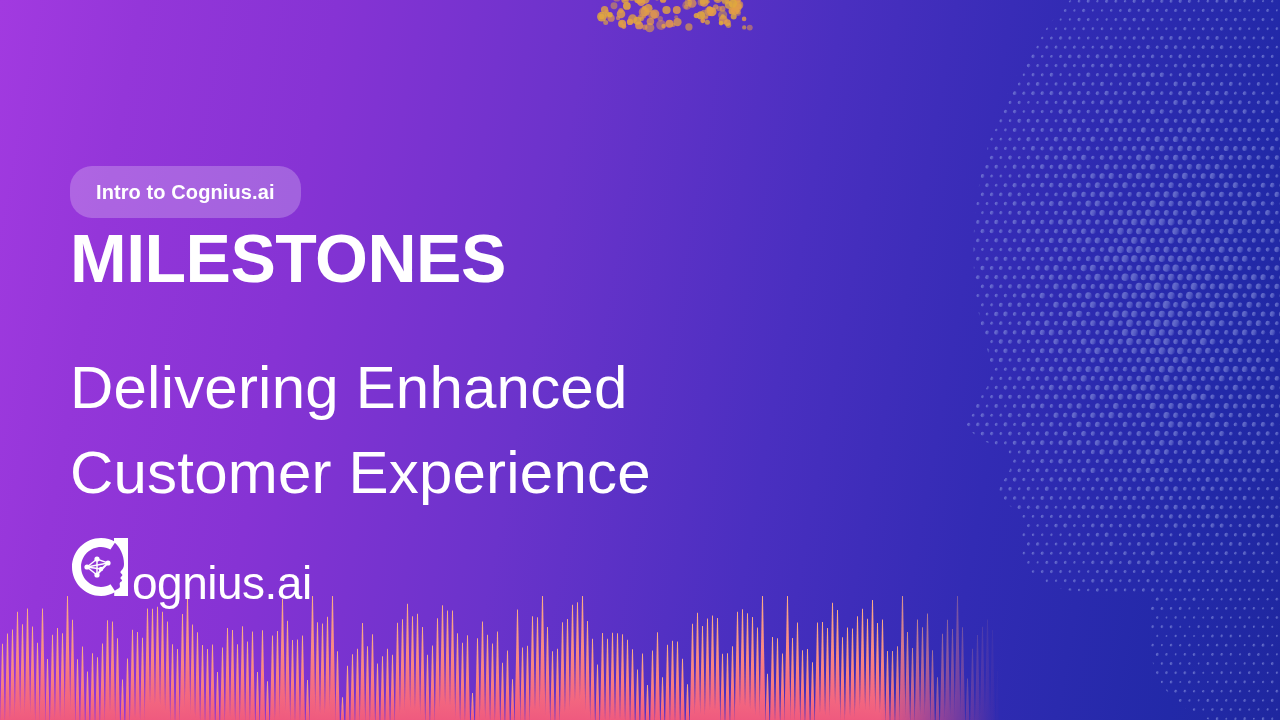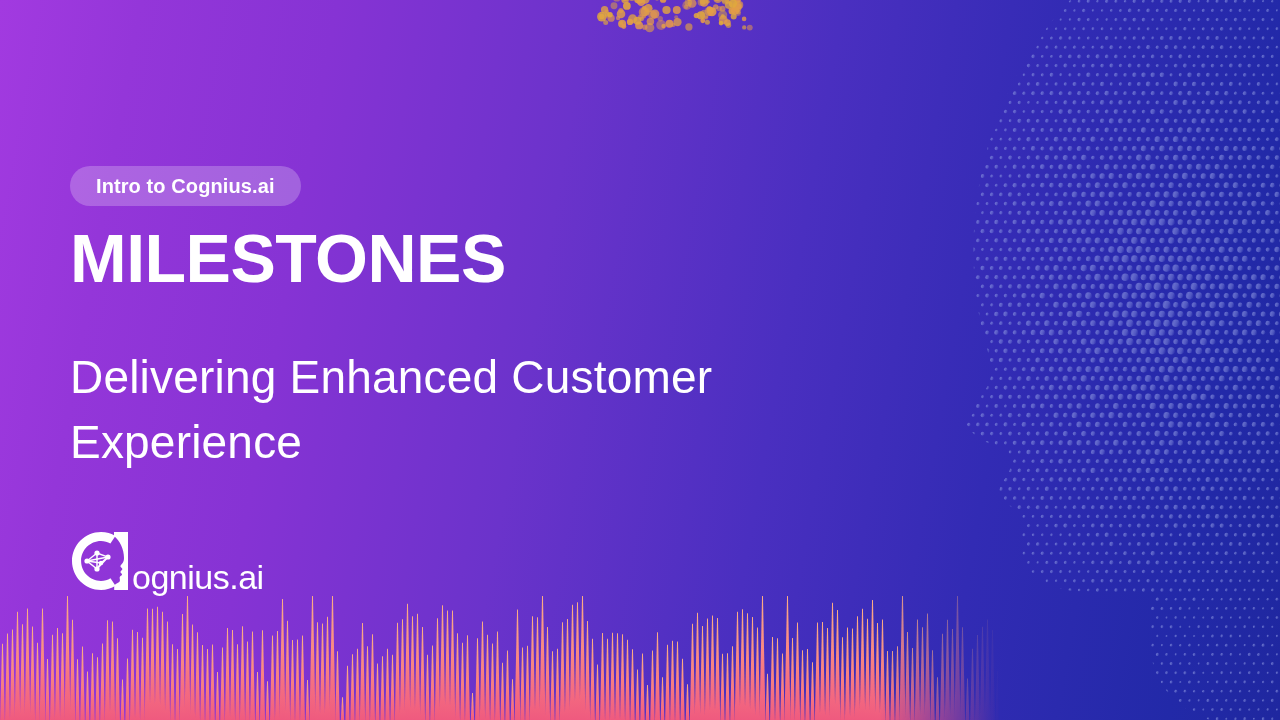--- a/index.html
+++ b/index.html
@@ -52,21 +52,21 @@
   
   .content {
     position:absolute;
     left:70px; top:0;
     width:900px; height:720px;
   }
 
   .badge {
     position:absolute;
     left:0; top:166px;
-    height:40px;
+    height:52px;
     display:inline-flex;
     align-items:center;
     padding:0 26px;
     border-radius:22px;
     background:rgba(255,255,255,0.23);
     color:#ffffff;
     font-size:20px;
     font-weight:bold;
     letter-spacing:0.1px;
     white-space:nowrap;
@@ -81,38 +81,38 @@
     letter-spacing:-0.5px;
     line-height:1.02;
     white-space:nowrap;
   }
 
   .subhead {
     position:absolute;
     left:0; top:345px;
     width:800px;
     color:#ffffff;
-    font-size:46px;
+    font-size:60px;
     font-weight:400;
     line-height:1.42;
     letter-spacing:0.2px;
   }
 
   
   .logo {
     position:absolute;
     left:0; top:528px;
     display:flex;
     align-items:center;
     gap:2px;
   }
   .logo-mark { width:62px; height:62px; display:block; }
   .logo-text {
     color:#ffffff;
-    font-size:34px;
+    font-size:46px;
     font-weight:500;
     letter-spacing:-0.5px;
     line-height:1;
     margin-left:-2px;
     margin-top:32px;
   }
 </style>
 </head>
 <body>
 

